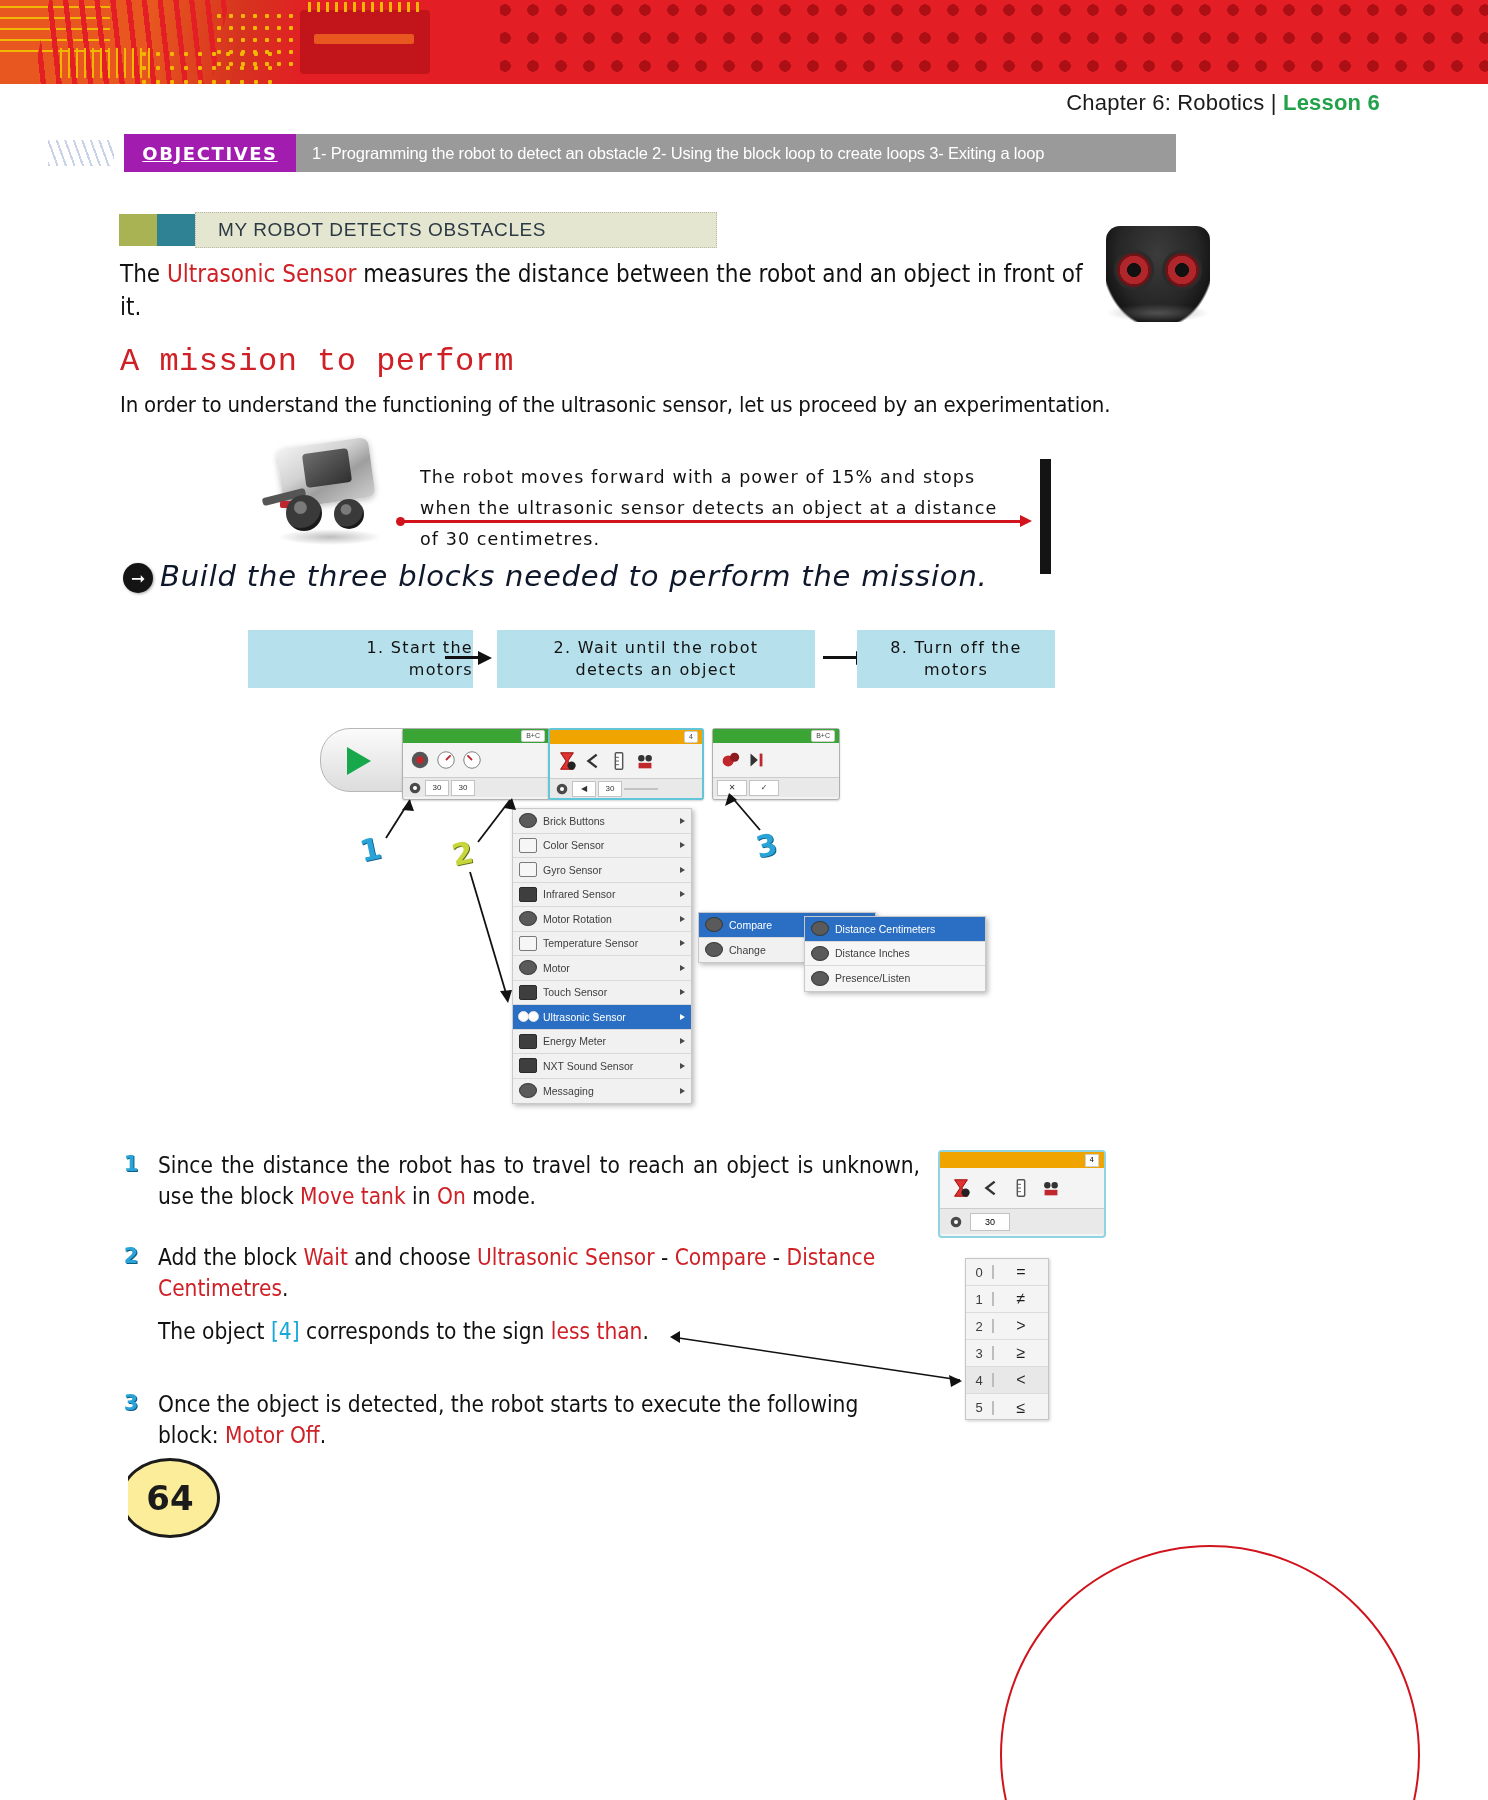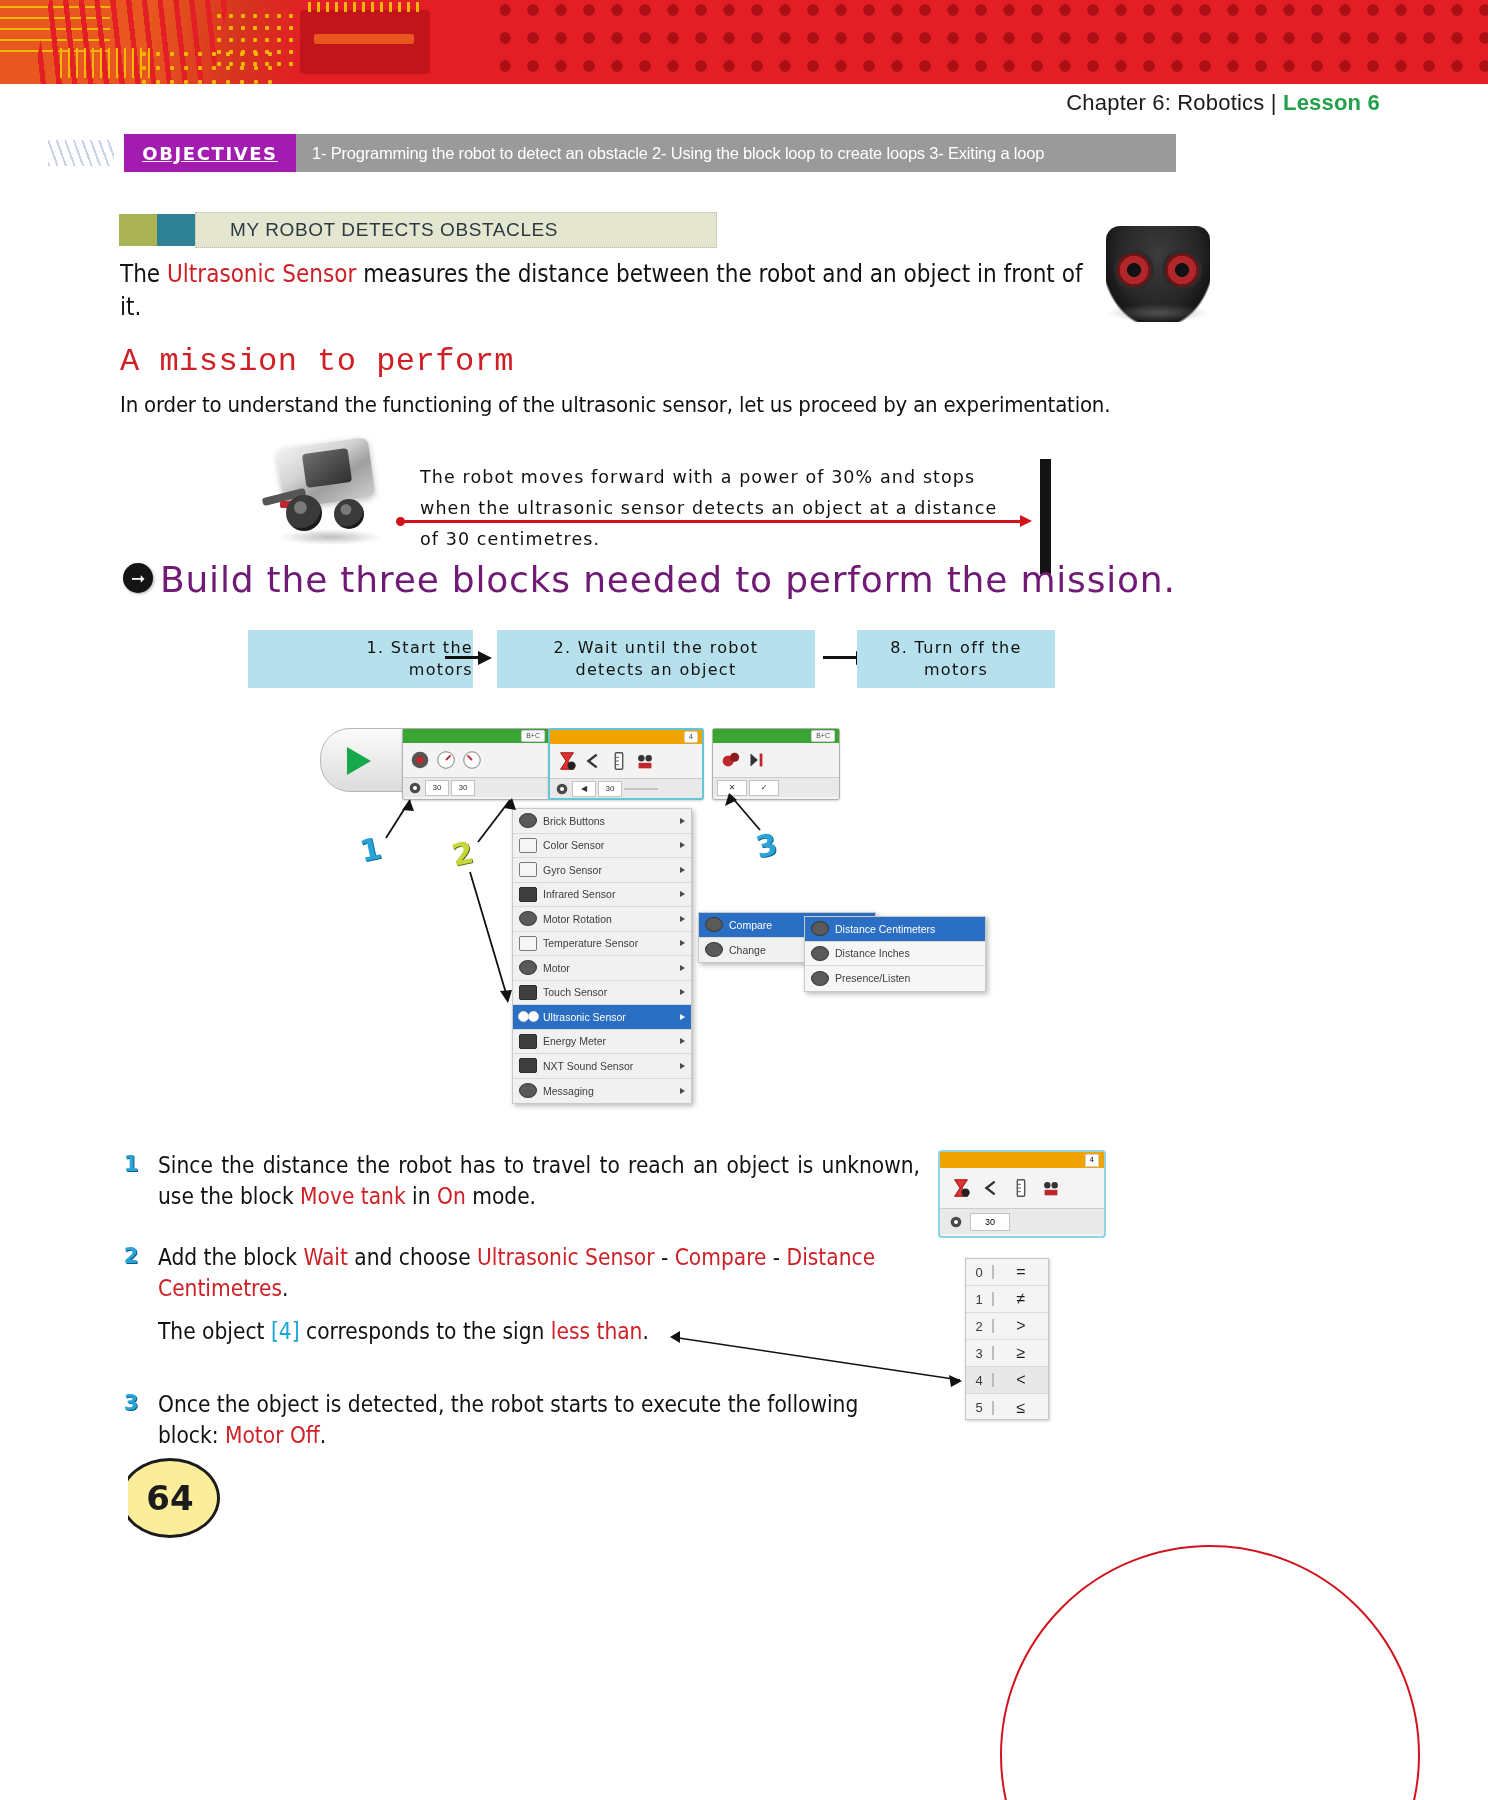--- a/index.html
+++ b/index.html
@@ -95,21 +95,21 @@
     font-family: "Liberation Sans", sans-serif;
     font-size: 16.5px; white-space: nowrap; letter-spacing: -.2px;
   }
 
   
   .sec-sq1 { position:absolute; left:119px; top:214px; width:38px; height:32px; background:#aab354; }
   .sec-sq2 { position:absolute; left:157px; top:214px; width:38px; height:32px; background:#2f8293; }
   .sec-bar {
     position:absolute; left:195px; top:212px; width:522px; height:36px;
     background:#e5e6cf; border:1px dotted #b9b9a8;
-    display:flex; align-items:center; padding-left:34px;
+    display:flex; align-items:center; padding-left:22px;
     font-family:"Liberation Sans", sans-serif; font-size:19px; color:#2b3a44;
     letter-spacing: .6px;
   }
 
   
   .para1 {
     position:absolute; left:120px; top:258px; width:975px;
     font-family:"DejaVu Sans Condensed","DejaVu Sans", sans-serif;
     font-size:24px; line-height:33px; color:#111;
   }
@@ -203,21 +203,21 @@
 
   
   .build-bullet {
     position:absolute; left:123px; top:563px; width:30px; height:30px; border-radius:50%;
     background:#141414; color:#fff; font-size:17px; display:flex; align-items:center; justify-content:center;
     box-shadow: 1px 1px 3px rgba(0,0,0,.35);
   }
   .build-line {
     position:absolute; left:160px; top:559px;
     font-family:"DejaVu Sans", sans-serif;
-    font-size:36px; color:#701a75; letter-spacing:.8px;
+    font-size:29px; color:#0f172a; letter-spacing:.8px;font-style:italic;
   }
 
   
   .steps { position:absolute; left:240px; top:630px; width:815px; height:58px; }
   .step-box {
     position:absolute; top:0; height:58px; background:#b6e1ec;
     display:flex; flex-direction:column; align-items:center; justify-content:center;
     font-family:"DejaVu Sans", sans-serif; font-size:16px; line-height:22px;
     color:#111; letter-spacing:1.3px; text-align:center;
   }
@@ -444,21 +444,21 @@
   <div class="rp-brick"></div>
   <div class="rp-arm"></div>
   <div class="rp-red"></div>
   <div class="rp-grn"></div>
   <div class="rp-wheel w1"></div>
   <div class="rp-wheel w2"></div>
   <div class="rp-shadow"></div>
 </div>
 
 <div class="mission-text">
-  <div>The robot moves forward with a power of 30% and stops</div>
+  <div>The robot moves forward with a power of 15% and stops</div>
   <div>when the ultrasonic sensor detects an object at a distance</div>
   <div>of 30 centimetres.</div>
 </div>
 <div class="mission-arrow">
   <div class="dot"></div>
   <div class="line"></div>
   <div class="head"></div>
 </div>
 <div class="mission-bar"></div>
 

